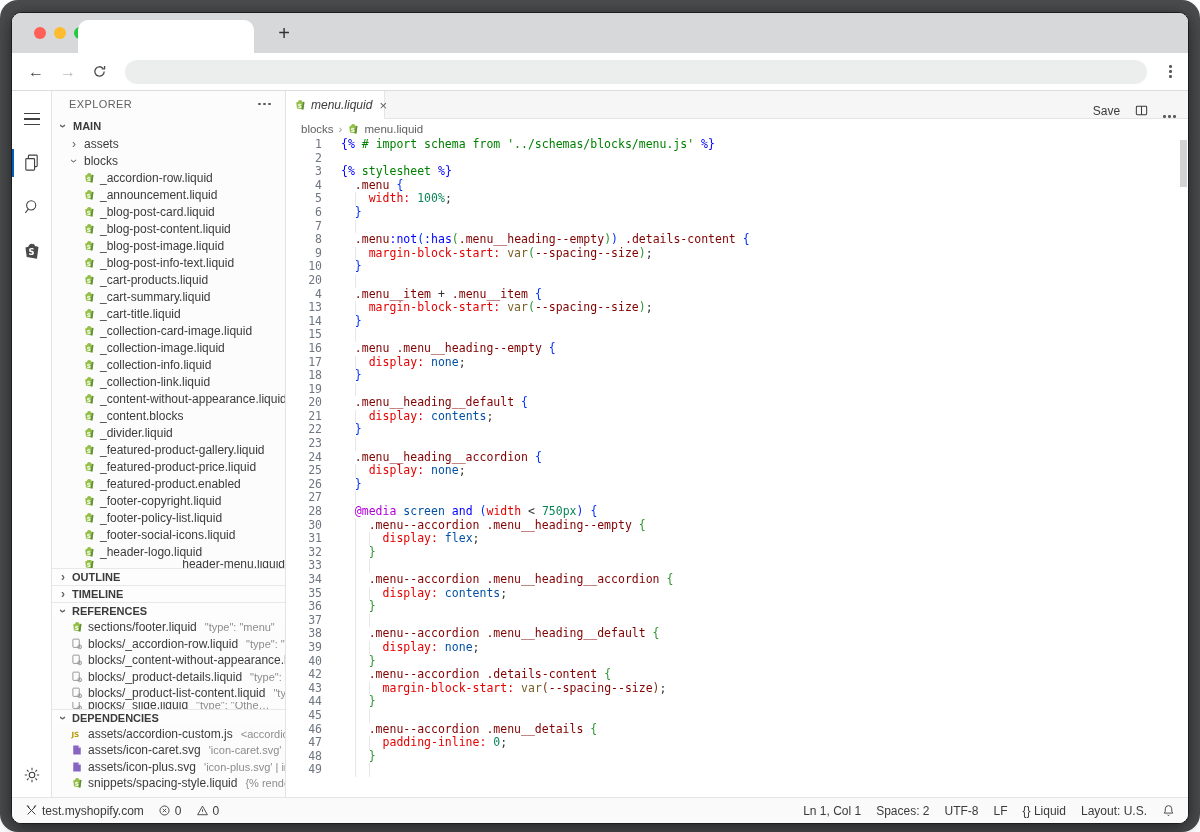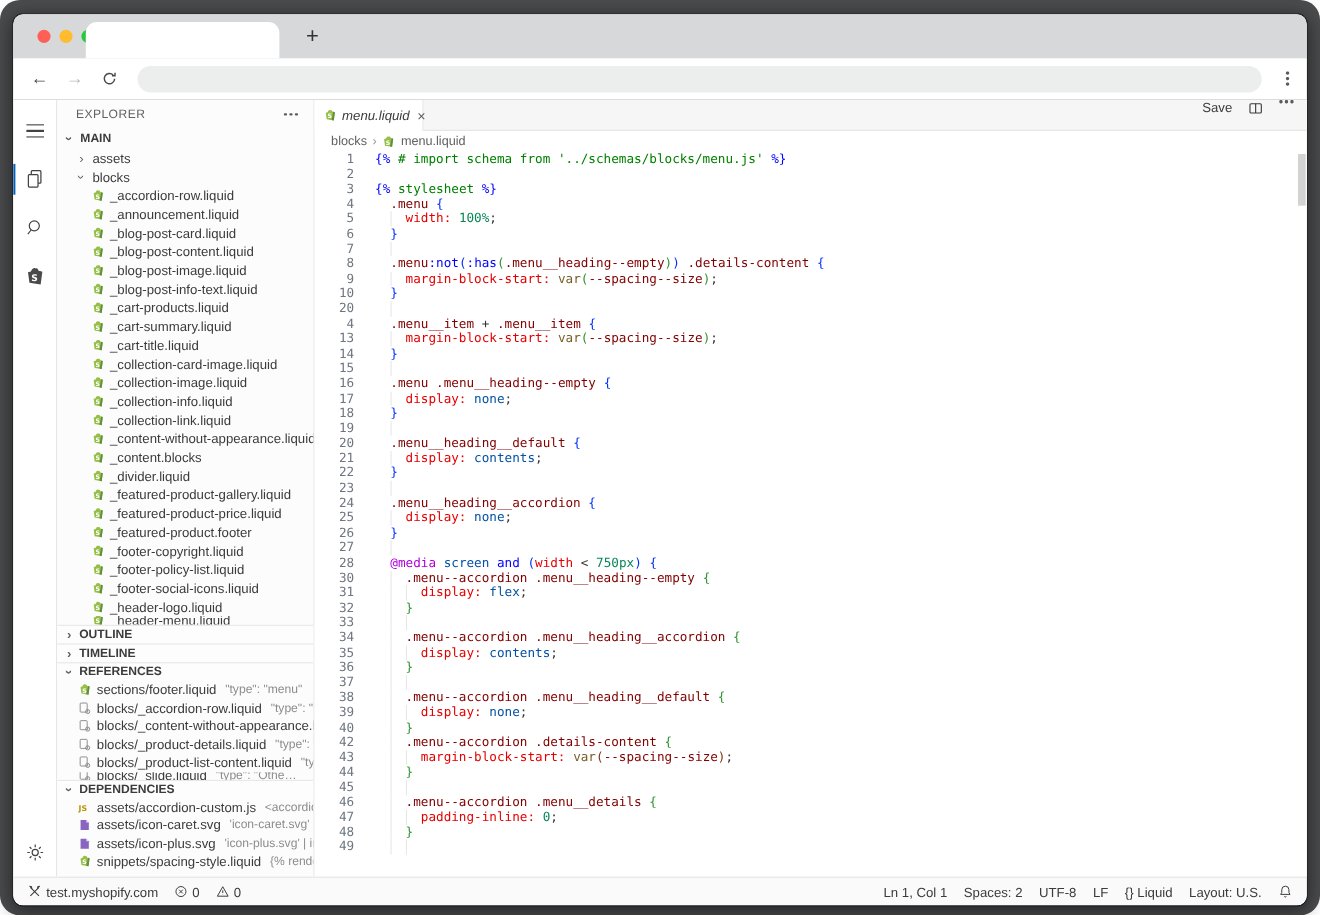--- a/index.html
+++ b/index.html
@@ -35,35 +35,35 @@
 
   .sidebar { width:234px; flex:none; border-right:1px solid #e4e4e4; background:#fcfcfc; display:flex; flex-direction:column; overflow:hidden; font-size:12px; color:#3b3b3b; }
   .sb-head { height:26px; flex:none; display:flex; align-items:center; justify-content:space-between; padding:0 14px 0 17px; }
   .sb-title { font-size:11px; color:#616161; letter-spacing:.4px; }
   .chev { display:inline-block; font-size:12px; color:#646464; width:10px; text-align:center; line-height:1; }
   .chev.down { transform:rotate(90deg); }
   .row { height:17px; display:flex; align-items:center; gap:5px; white-space:nowrap; overflow:hidden; }
   .sb-root { padding-left:6px; font-weight:bold; font-size:11px; height:18px; }
   .tree-folder { padding-left:17px; }
   .tree-file { padding-left:31px; }
-  .tree-file.clipped { height:8px; overflow:hidden; }
+  .tree-file.clipped { height:8px; overflow:hidden;justify-content:space-between; }
   .ficon { width:12px; height:12px; flex:none; display:inline-flex; }
   .ficon svg { width:12px; height:12px; }
   .sect-head { height:17px; flex:none; display:flex; align-items:center; gap:4px; padding-left:6px; font-weight:bold; font-size:11px;
                border-top:1px solid #e8e8e8; background:#fdfdfd; }
   .sect-item { height:16.5px; padding-left:19px; display:flex; align-items:center; gap:5px; white-space:nowrap; overflow:hidden; flex:none; }
   .sect-item.clipped { height:7px; overflow:hidden; }
   .sect-item .det { color:#8c8c8c; font-size:11px; margin-left:3px; }
 
   .editor { flex:1; display:flex; flex-direction:column; min-width:0; background:#fff; }
   .tabbar { height:28px; flex:none; display:flex; background:#f6f6f6; }
   .tab { width:99px; background:#fff; border-right:1px solid #e5e5e5; display:flex; align-items:center; gap:5px; padding:0 8px; flex:none; }
   .tab-name { font-style:italic; font-size:12px; color:#3b3b3b; }
   .tab-close { color:#5f5f5f; font-size:13px; margin-left:2px; }
-  .tab-fill { flex:1; border-bottom:1px solid #e5e5e5; display:flex; align-items:flex-start; justify-content:flex-end; gap:14px; padding-right:12px; }
+  .tab-fill { flex:1; border-bottom:1px solid #e5e5e5; display:flex; align-items:flex-end; justify-content:flex-end; gap:14px; padding-right:12px; }
   .save-lbl { font-size:12px; color:#3b3b3b; }
   .breadcrumb { height:19px; flex:none; display:flex; align-items:center; gap:5px; padding-left:15px; font-size:11.5px; color:#616161; }
   .bc-sep { color:#9a9a9a; }
 
   .codewrap { flex:1; position:relative; overflow:hidden; font-family:"DejaVu Sans Mono", monospace; font-size:11.5px; line-height:13.6px; }
   .cline { display:flex; height:13.6px; white-space:pre; }
   .ln { width:36px; flex:none; text-align:right; color:#6e7681; padding-right:0; }
   .lc { padding-left:19px; }
   .g { display:inline-block; width:2ch; height:13.6px; vertical-align:top; }
   .g.b { border-left:1px solid #e7e7e7; }
@@ -354,21 +354,21 @@
               <span>_featured-product-price.liquid</span>
             </div>
             <div class="row tree-file">
               <span class="ficon">
                 <svg viewBox="0 0 16 16">
                   <path fill="#96bf48" d="M12.1 3.6 13.9 4.2 12.6 14 4 12.6 2.9 4.6l2.3-.6c.4-1 1.2-2.4 2.4-2.6.5-.1.9.1 1.2.4.2-.2.5-.3.8-.2.9.3 1.3 1.5 1.5 2z"></path>
                   <path fill="#5e8e3e" d="M12.1 3.6 13.9 4.2 12.6 14l-2.6-.45z"></path>
                   <text x="5" y="11.4" font-size="7.5" fill="#fff" font-family="DejaVu Sans, sans-serif" font-weight="bold">S</text>
                 </svg>
               </span>
-              <span>_featured-product.footer</span>
+              <span>_featured-product.enabled</span>
             </div>
             <div class="row tree-file">
               <span class="ficon">
                 <svg viewBox="0 0 16 16">
                   <path fill="#96bf48" d="M12.1 3.6 13.9 4.2 12.6 14 4 12.6 2.9 4.6l2.3-.6c.4-1 1.2-2.4 2.4-2.6.5-.1.9.1 1.2.4.2-.2.5-.3.8-.2.9.3 1.3 1.5 1.5 2z"></path>
                   <path fill="#5e8e3e" d="M12.1 3.6 13.9 4.2 12.6 14l-2.6-.45z"></path>
                   <text x="5" y="11.4" font-size="7.5" fill="#fff" font-family="DejaVu Sans, sans-serif" font-weight="bold">S</text>
                 </svg>
               </span>
               <span>_footer-copyright.liquid</span>

